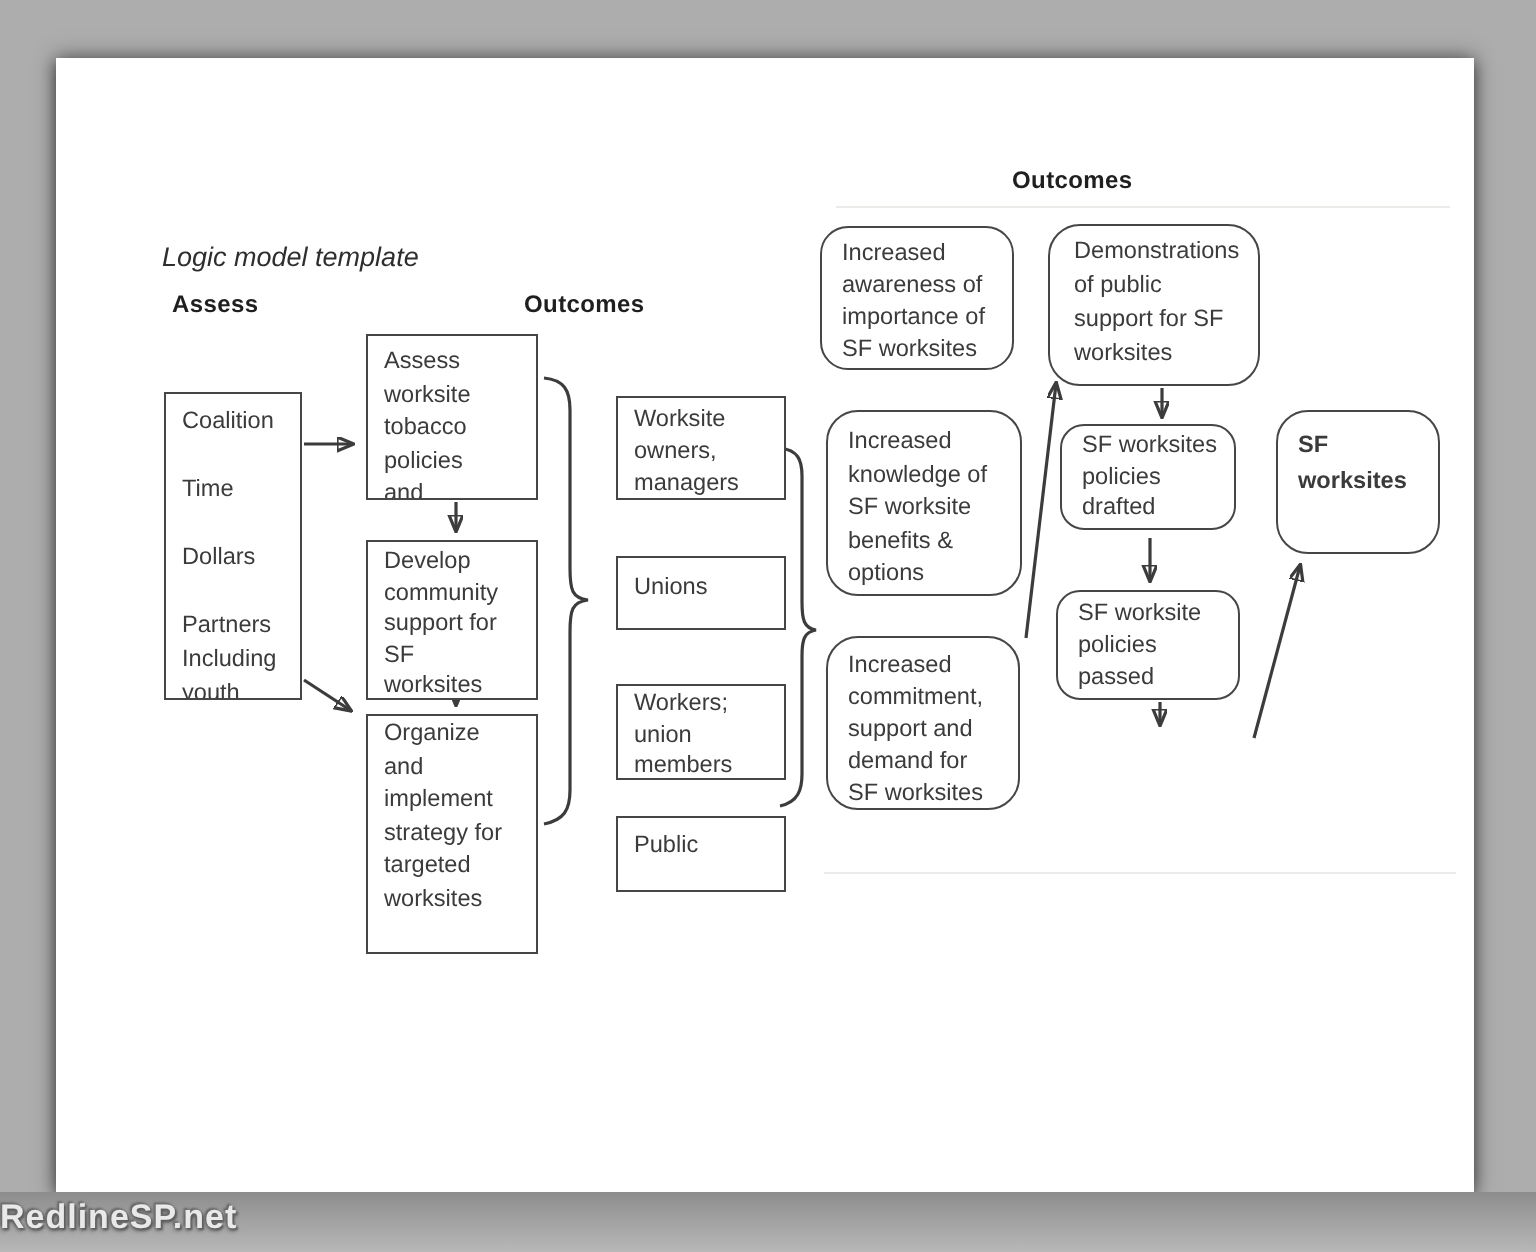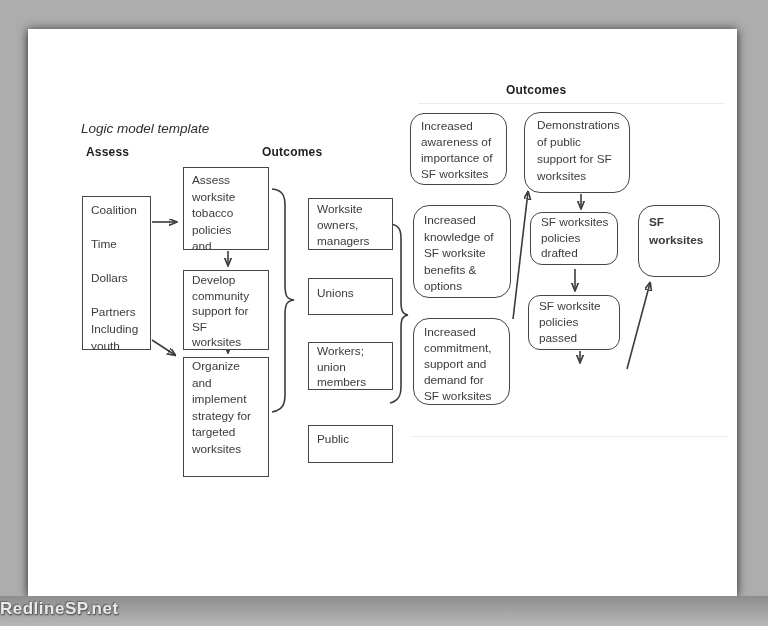--- a/index.html
+++ b/index.html
@@ -97,21 +97,21 @@
 targeted
 worksites</div>
 
   <div class="abs box" style="left:280px;top:169px;width:85px;height:52px;padding:2px 2px 0 8px;line-height:16px;">Worksite
 owners,
 managers</div>
   <div class="abs box" style="left:280px;top:249px;width:85px;height:37px;padding:6px 2px 0 8px;">Unions</div>
   <div class="abs box" style="left:280px;top:313px;width:85px;height:48px;padding:1px 2px 0 8px;line-height:15.5px;">Workers;
 union
 members</div>
-  <div class="abs box" style="left:280px;top:396px;width:85px;height:38px;padding:5px 8px 0 8px;">Public</div>
+  <div class="abs box" style="left:280px;top:379px;width:85px;height:38px;padding:5px 8px 0 8px;">Public</div>
 
   <div class="abs box rounded" style="left:382px;top:84px;width:97px;height:72px;padding:4px 2px 0 10px;line-height:16px;">Increased
 awareness of
 importance of
 SF worksites</div>
   <div class="abs box rounded" style="left:385px;top:176px;width:98px;height:93px;padding:6px 2px 0 10px;border-radius:16px;">Increased
 knowledge of
 SF worksite
 benefits &amp;
 options</div>

